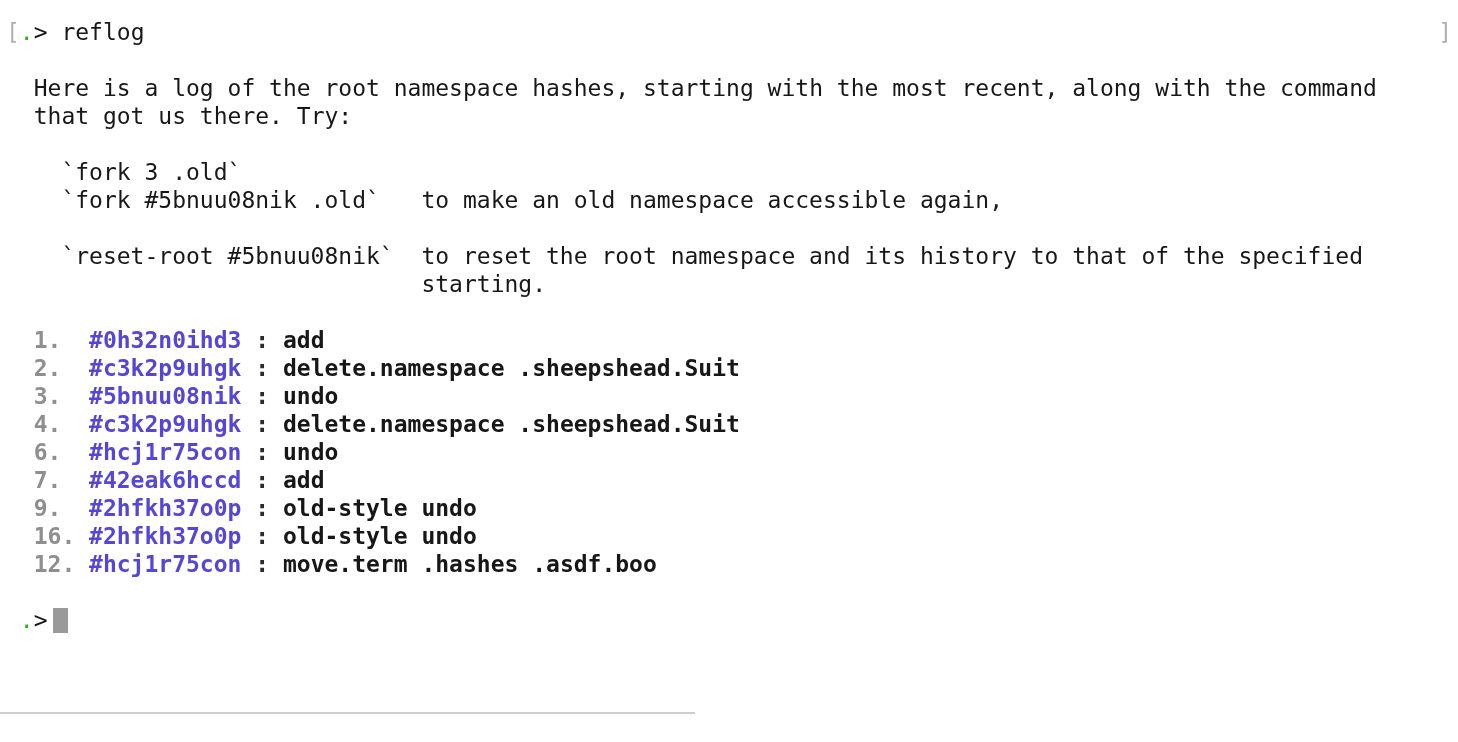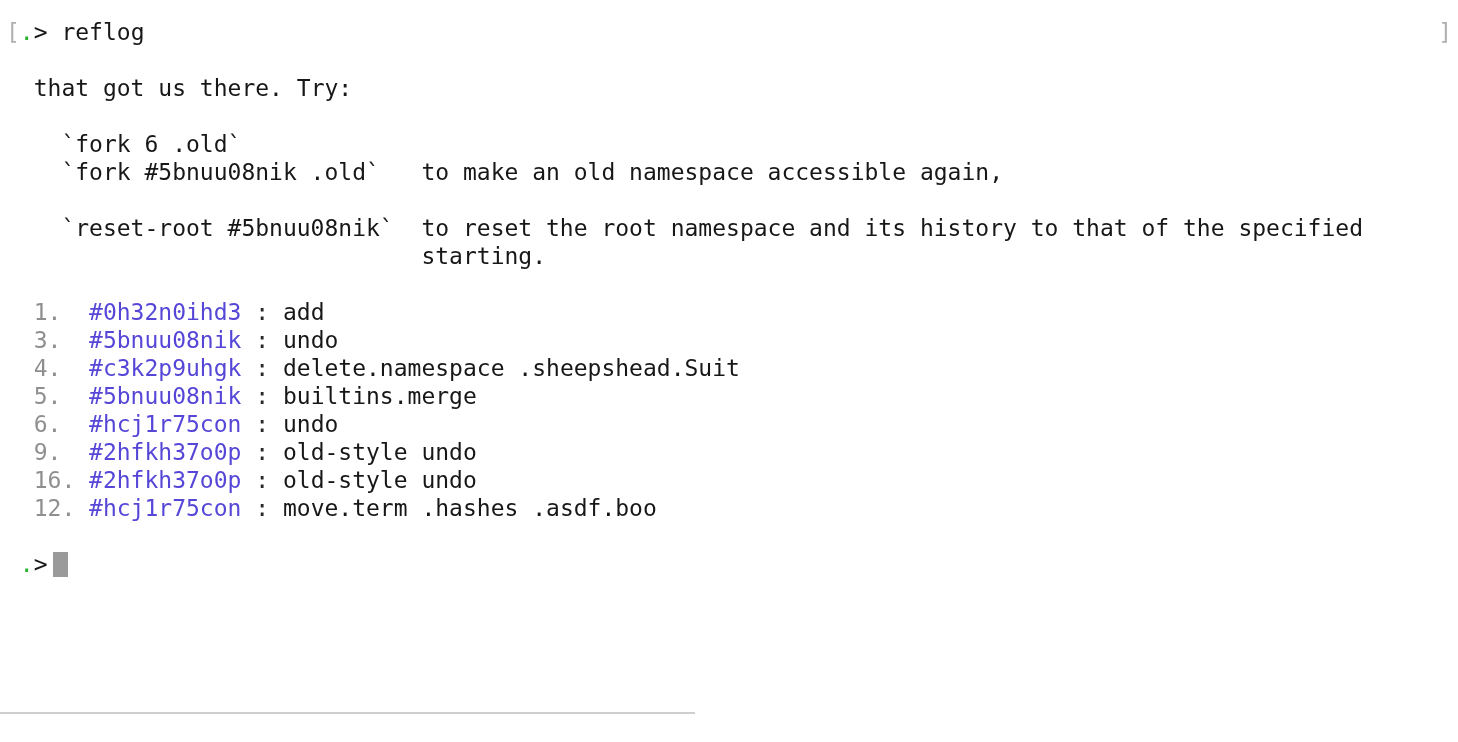--- a/index.html
+++ b/index.html
@@ -27,21 +27,21 @@
     position: absolute;
     right: 0px;
     top: 0;
   }
   .green { color: #28b42c; }
   .dark { color: #171717; }
   .section { margin-top: 28px; }
   .indent-2 { padding-left: 2ch; }
   .indent-4 { padding-left: 4ch; }
   .indent-30 { padding-left: 30ch; }
-  .entry-row { white-space: pre; padding-left: 2ch; }
+  .entry-row { white-space: pre; padding-left: 2ch; font-weight: bold; }
   .entry-num {
     display: inline-block;
     width: 4ch;
     color: #8f8f8f;
   }
   .entry-hash { color: #5546d7; }
   .entry-sep { color: #2b2b2b; }
   .entry-cmd { color: #171717; }
   .prompt-line { white-space: pre; padding-left: 1ch; }
   .cursor-block {
@@ -62,39 +62,41 @@
   }
 </style>
 </head>
 <body>
 
 <div class="terminal">
 
   <div class="header-line"><span class="bracket">[</span><span class="green">.</span><span class="dark">&gt;</span><span class="dark"> reflog</span><span class="bracket bracket-close">]</span></div>
 
   <div class="section">
+    <div class="line indent-2">Here is a log of the root namespace hashes, starting with the most recent, along with the command</div>
     <div class="line indent-2">that got us there. Try:</div>
   </div>
 
   <div class="section">
-    <div class="line indent-4">`fork 6 .old`</div>
+    <div class="line indent-4">`fork 3 .old`</div>
     <div class="line indent-4">`fork #5bnuu08nik .old`   to make an old namespace accessible again,</div>
   </div>
 
   <div class="section">
     <div class="line indent-4">`reset-root #5bnuu08nik`  to reset the root namespace and its history to that of the specified</div>
     <div class="line indent-30">starting.</div>
   </div>
 
   <div class="section">
     <div class="entry-row"><span class="entry-num">1.</span><span class="entry-hash">#0h32n0ihd3</span><span class="entry-sep"> : </span><span class="entry-cmd">add</span></div>
+    <div class="entry-row"><span class="entry-num">2.</span><span class="entry-hash">#c3k2p9uhgk</span><span class="entry-sep"> : </span><span class="entry-cmd">delete.namespace .sheepshead.Suit</span></div>
     <div class="entry-row"><span class="entry-num">3.</span><span class="entry-hash">#5bnuu08nik</span><span class="entry-sep"> : </span><span class="entry-cmd">undo</span></div>
     <div class="entry-row"><span class="entry-num">4.</span><span class="entry-hash">#c3k2p9uhgk</span><span class="entry-sep"> : </span><span class="entry-cmd">delete.namespace .sheepshead.Suit</span></div>
-    <div class="entry-row"><span class="entry-num">5.</span><span class="entry-hash">#5bnuu08nik</span><span class="entry-sep"> : </span><span class="entry-cmd">builtins.merge</span></div>
     <div class="entry-row"><span class="entry-num">6.</span><span class="entry-hash">#hcj1r75con</span><span class="entry-sep"> : </span><span class="entry-cmd">undo</span></div>
+    <div class="entry-row"><span class="entry-num">7.</span><span class="entry-hash">#42eak6hccd</span><span class="entry-sep"> : </span><span class="entry-cmd">add</span></div>
     <div class="entry-row"><span class="entry-num">9.</span><span class="entry-hash">#2hfkh37o0p</span><span class="entry-sep"> : </span><span class="entry-cmd">old-style undo</span></div>
     <div class="entry-row"><span class="entry-num">16.</span><span class="entry-hash">#2hfkh37o0p</span><span class="entry-sep"> : </span><span class="entry-cmd">old-style undo</span></div>
     <div class="entry-row"><span class="entry-num">12.</span><span class="entry-hash">#hcj1r75con</span><span class="entry-sep"> : </span><span class="entry-cmd">move.term .hashes .asdf.boo</span></div>
   </div>
 
   <div class="section prompt-line"><span class="green">.</span><span class="dark">&gt;</span><span class="cursor-block"></span></div>
 
   <div class="bottom-scrollbar"></div>
 
 </div>

